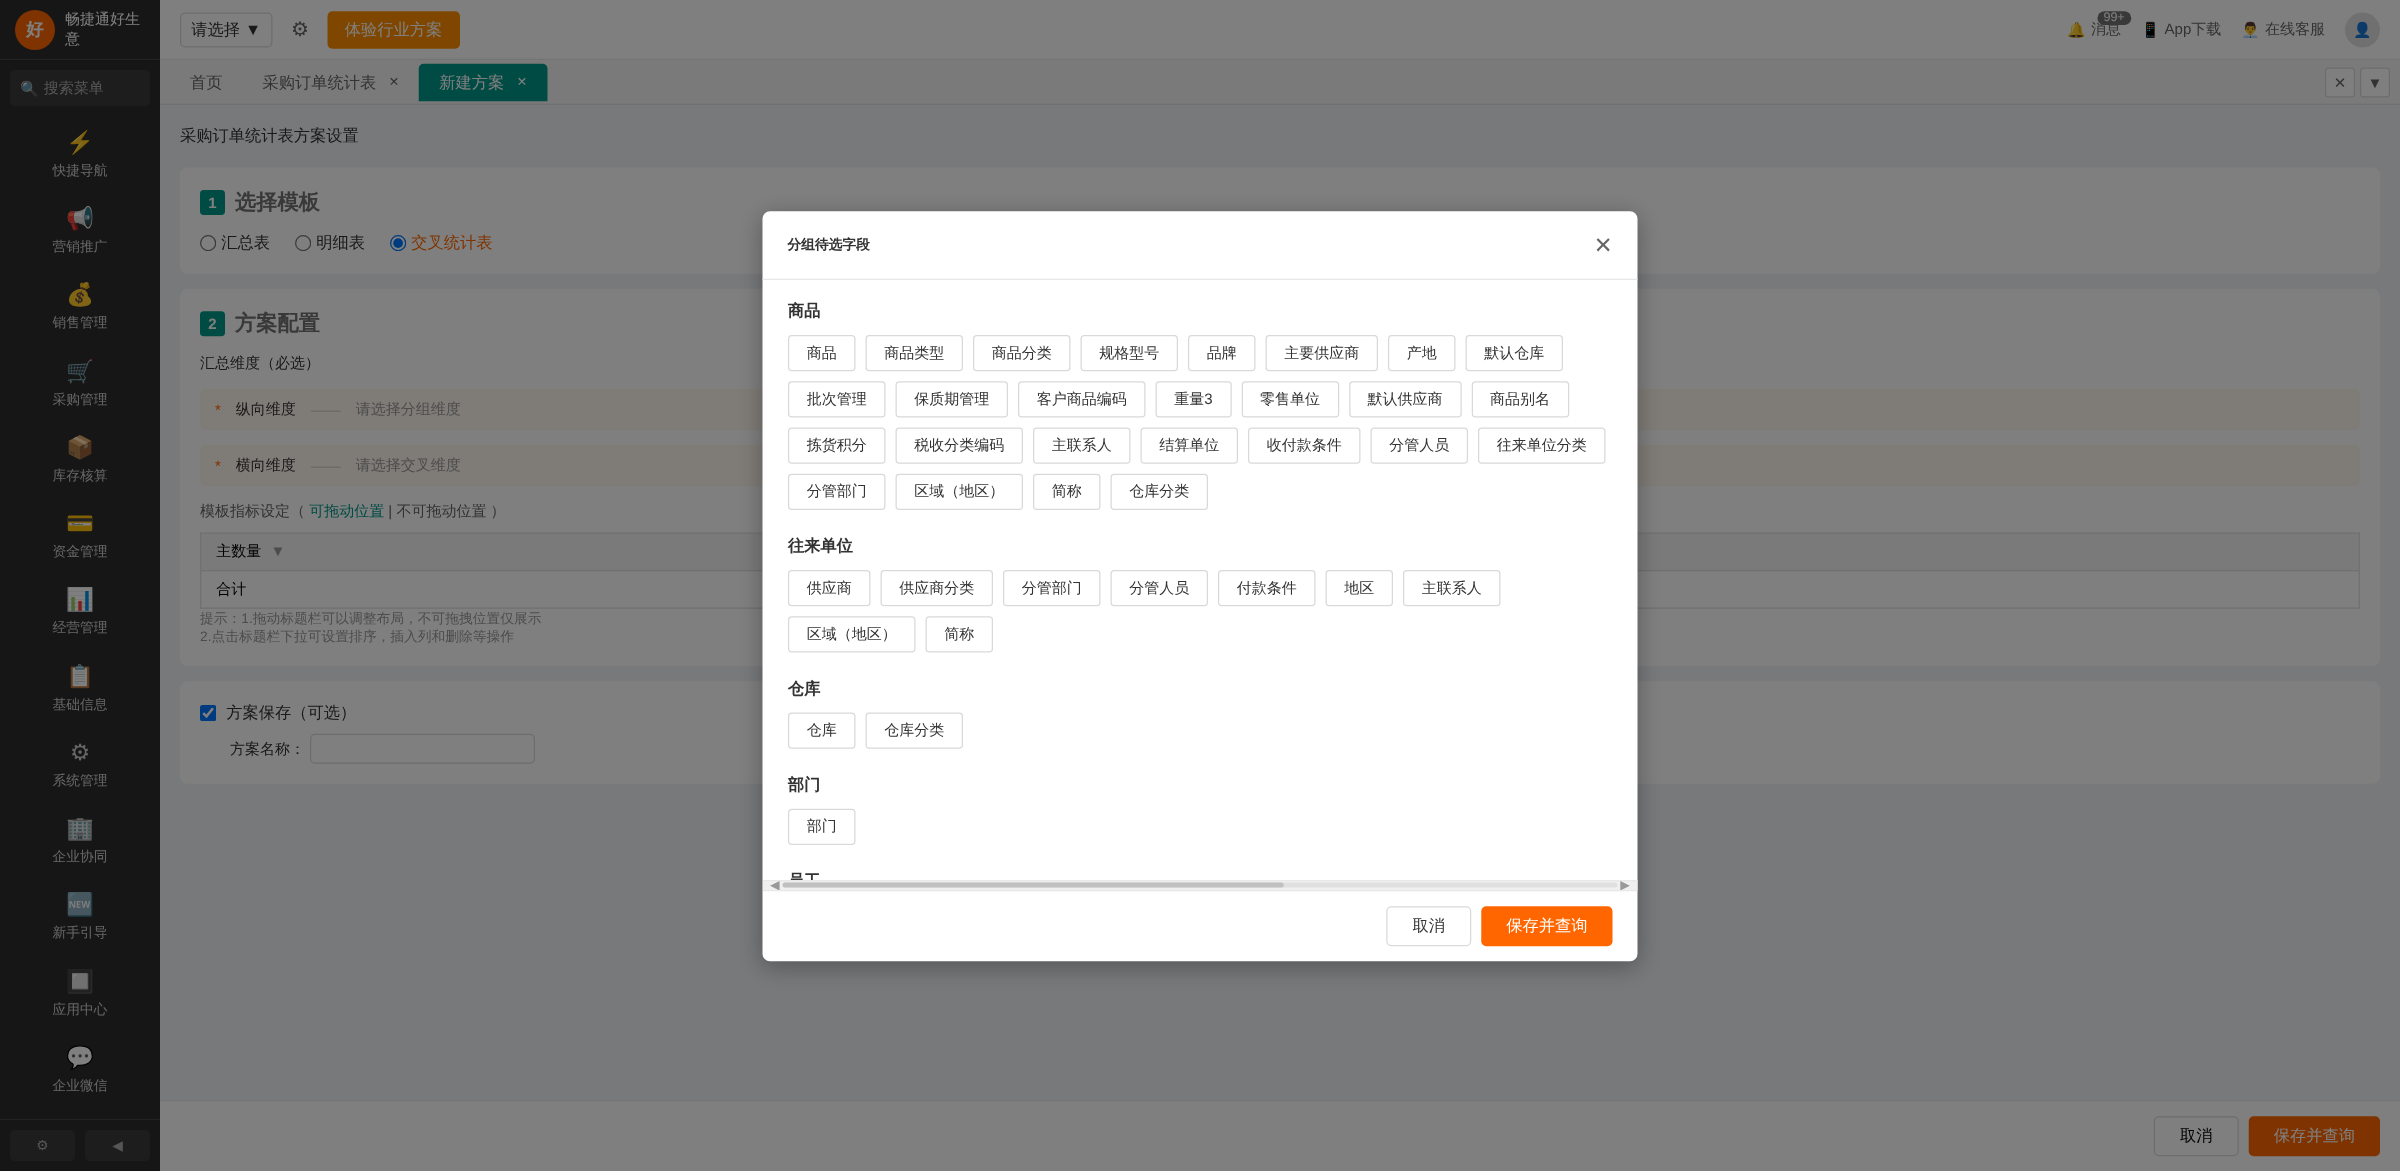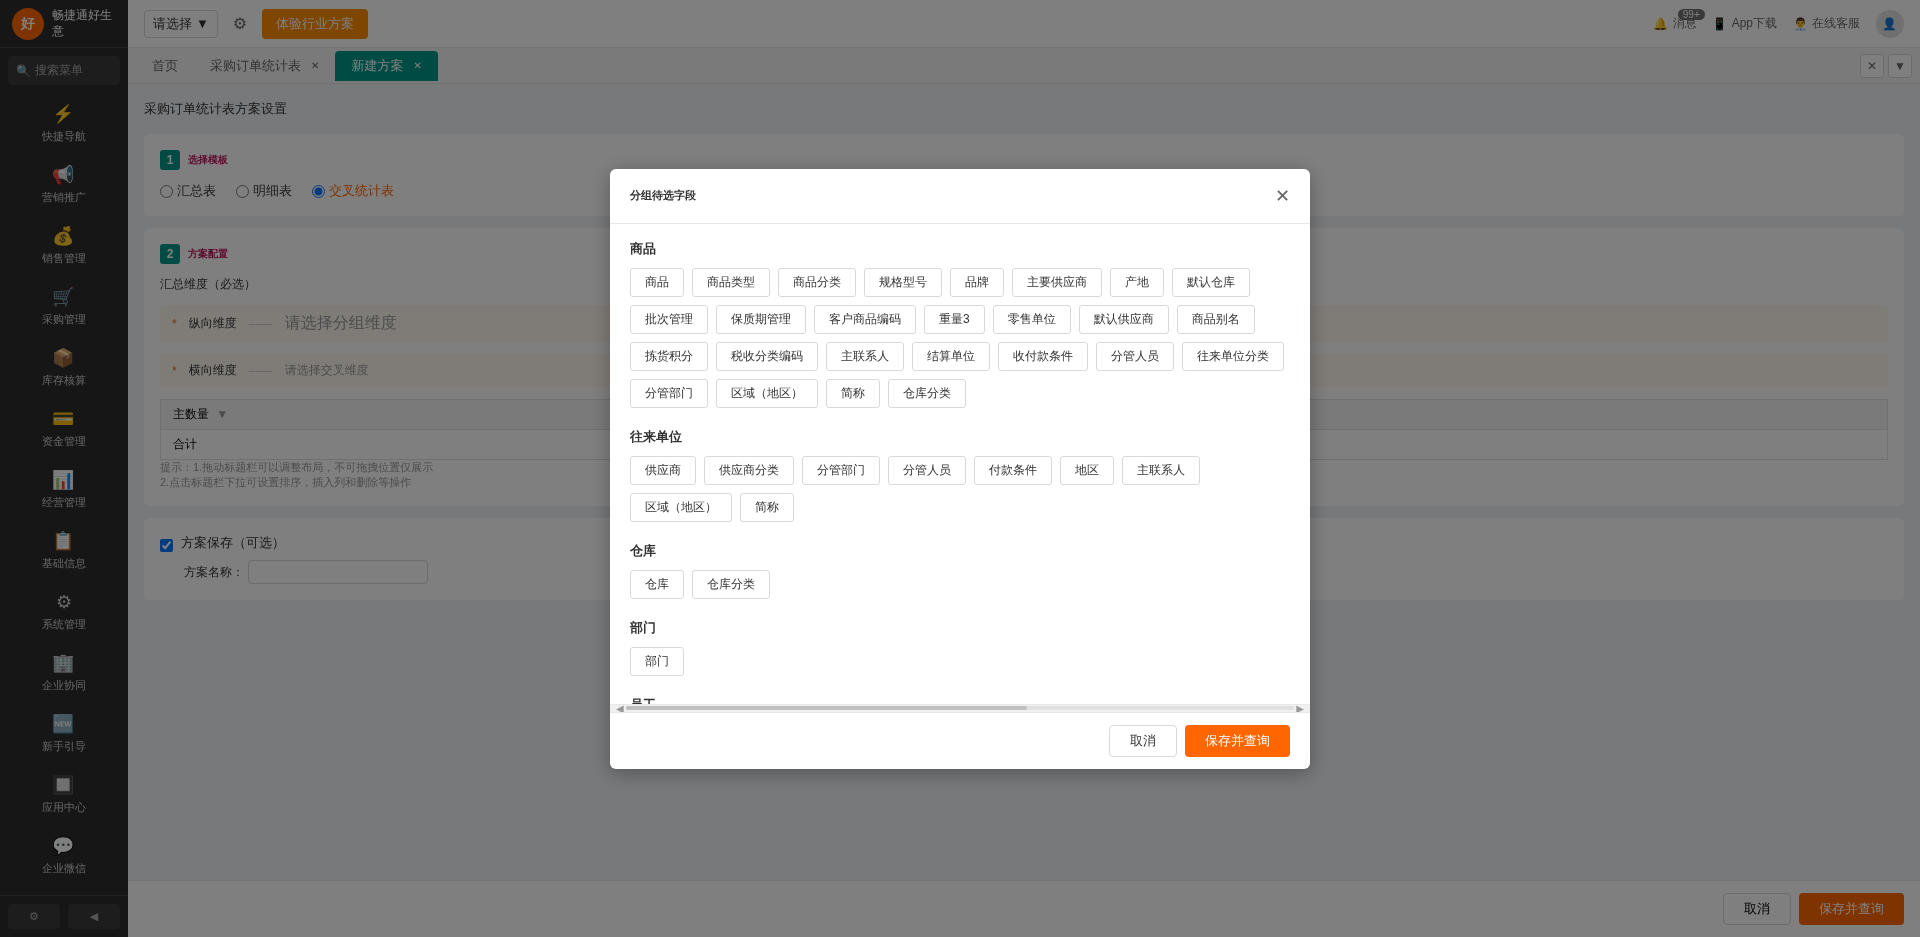--- a/index.html
+++ b/index.html
@@ -42,41 +42,41 @@
     .tabs-ctrl-btn { width: 24px; height: 24px; border: 1px solid #d9d9d9; background: #fff; cursor: pointer; border-radius: 3px; display: flex; align-items: center; justify-content: center; font-size: 12px; color: #666; }
 
     
     .content-area { flex: 1; background: #f0f2f5; padding: 16px; overflow: auto; position: relative; }
 
     
     .page-header { font-size: 13px; color: #333; margin-bottom: 16px; }
     .config-section { background: #fff; border-radius: 6px; padding: 16px; margin-bottom: 12px; }
     .step-header { display: flex; align-items: center; gap: 8px; margin-bottom: 12px; }
     .step-badge { width: 20px; height: 20px; background: #009688; color: white; border-radius: 3px; display: flex; align-items: center; justify-content: center; font-size: 12px; font-weight: bold; flex-shrink: 0; }
-    .step-title { font-weight: bold; font-size: 10px; color: #be185d; }
+    .step-title { font-weight: bold; font-size: 17px; color: #737373; }
     .template-options { display: flex; gap: 20px; align-items: center; }
     .template-option { display: flex; align-items: center; gap: 4px; font-size: 13px; color: #333; cursor: pointer; }
     .radio-active { color: #f60; }
 
     .dim-overlay { position: fixed; inset: 0; background: rgba(0,0,0,0.5); z-index: 100; }
 
     
     .modal { position: fixed; top: 50%; left: 50%; transform: translate(-50%, -50%); background: #fff; border-radius: 6px; width: 700px; max-height: 600px; z-index: 200; display: flex; flex-direction: column; box-shadow: 0 4px 20px rgba(0,0,0,0.3); }
     .modal-header { padding: 16px 20px; border-bottom: 1px solid #e8e8e8; display: flex; align-items: center; justify-content: space-between; flex-shrink: 0; }
     .modal-title { font-size: 11px; font-weight: bold; color: #333; }
     .modal-close { background: none; border: none; font-size: 18px; cursor: pointer; color: #666; }
     .modal-body { flex: 1; overflow-y: auto; padding: 16px 20px; }
     .modal-footer { padding: 12px 20px; border-top: 1px solid #e8e8e8; display: flex; justify-content: flex-end; gap: 8px; flex-shrink: 0; }
 
     
     .field-section { margin-bottom: 20px; }
     .field-section-title { font-size: 13px; font-weight: bold; color: #333; margin-bottom: 10px; }
     .field-tags { display: flex; flex-wrap: wrap; gap: 8px; }
     .field-tag { border: 1px solid #d9d9d9; padding: 5px 14px; border-radius: 3px; font-size: 12px; color: #333; cursor: pointer; background: #fff; }
-    .save-option { display: flex; align-items: flex-end; gap: 8px; margin-bottom: 8px; }
+    .save-option { display: flex; align-items: center; gap: 8px; margin-bottom: 8px; }
     .save-name-input { border: 1px solid #d9d9d9; border-radius: 4px; padding: 4px 8px; width: 180px; font-size: 12px; }
 
     
     .modal-cancel-btn { padding: 6px 20px; border: 1px solid #d9d9d9; background: #fff; border-radius: 4px; cursor: pointer; font-size: 13px; color: #333; }
     .modal-confirm-btn { padding: 6px 20px; background: #f60; border: none; color: white; border-radius: 4px; cursor: pointer; font-size: 13px; }
 
     
     .modal-hscroll { height: 8px; background: #f0f0f0; border-top: 1px solid #e8e8e8; display: flex; align-items: center; padding: 0 4px; }
     .hscroll-track { flex: 1; height: 4px; background: #e0e0e0; border-radius: 2px; position: relative; }
     .hscroll-thumb { position: absolute; left: 0; width: 60%; height: 4px; background: #c0c0c0; border-radius: 2px; }
@@ -237,27 +237,34 @@
           <div class="step-badge">2</div>
           <span class="step-title">方案配置</span>
         </div>
         <div style="margin-bottom:12px">
           <span style="font-size:12px;color:#333">汇总维度（必选）</span>
         </div>
         <div style="display:flex;align-items:center;gap:12px;margin-bottom:12px;background:#fff9f0;padding:8px 12px;border-radius:4px">
           <span style="color:#f60;font-size:12px">*</span>
           <span style="font-size:12px;color:#333">纵向维度</span>
           <span style="color:#ccc;font-size:12px">——</span>
-          <span style="font-size:16px;color:#999">请选择分组维度</span>
+          <span style="font-size:12px;color:#999">请选择分组维度</span>
         </div>
         <div style="display:flex;align-items:center;gap:12px;margin-bottom:12px;background:#fff9f0;padding:8px 12px;border-radius:4px">
           <span style="color:#f60;font-size:12px">*</span>
           <span style="font-size:12px;color:#333">横向维度</span>
           <span style="color:#ccc;font-size:12px">——</span>
           <span style="font-size:12px;color:#999">请选择交叉维度</span>
+        </div>
+        <div style="font-size:12px;color:#666;margin-bottom:8px">
+          <span>模板指标设定（</span>
+          <span style="color:#009688;cursor:pointer">可拖动位置</span>
+          <span> | </span>
+          <span>不可拖动位置</span>
+          <span>）</span>
         </div>
         <div style="margin-top:8px">
           <table style="border-collapse:collapse;width:100%;font-size:12px">
             <thead>
               <tr>
                 <td style="border:1px solid #e0e0e0;padding:6px 12px;background:#f5f5f5">
                   <span>主数量</span>
                   <span style="margin-left:4px;color:#999">▼</span>
                 </td>
                 <td style="border:1px solid #e0e0e0;padding:6px 12px;background:#f5f5f5">金额</td>

